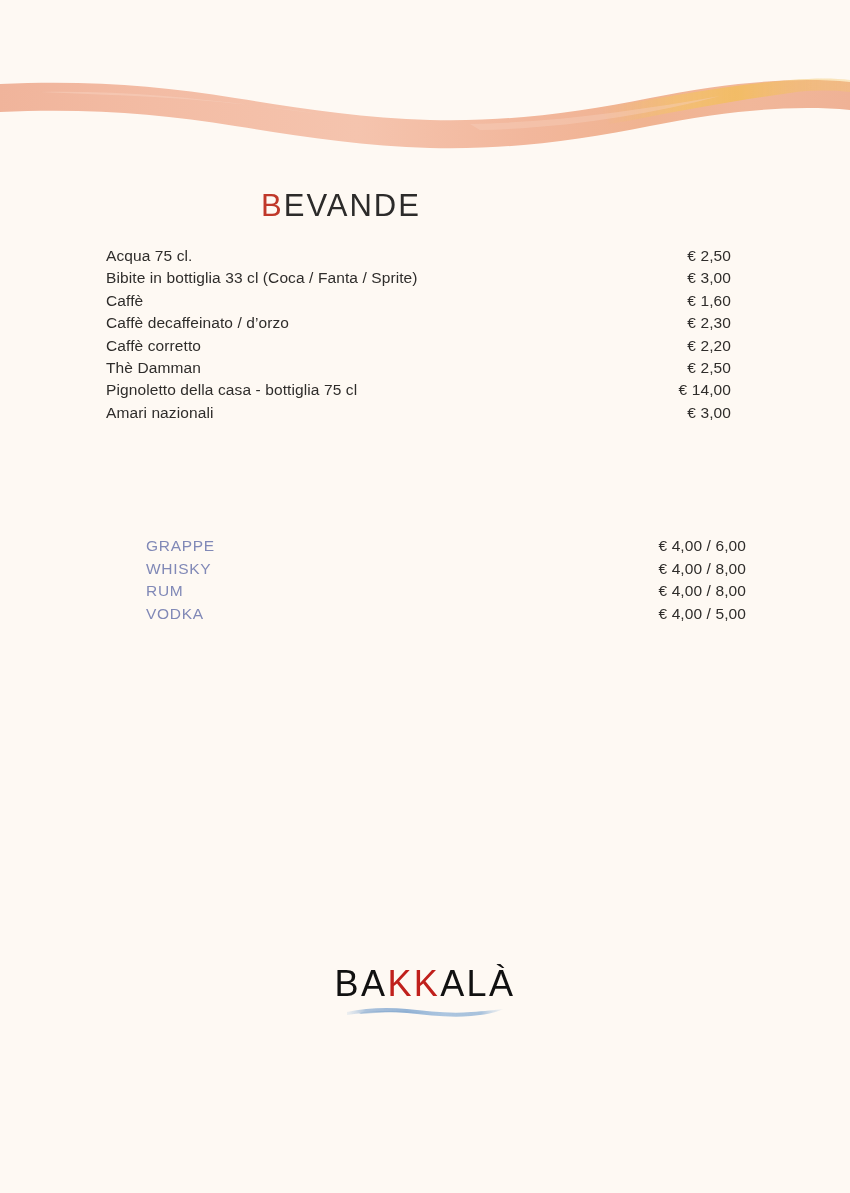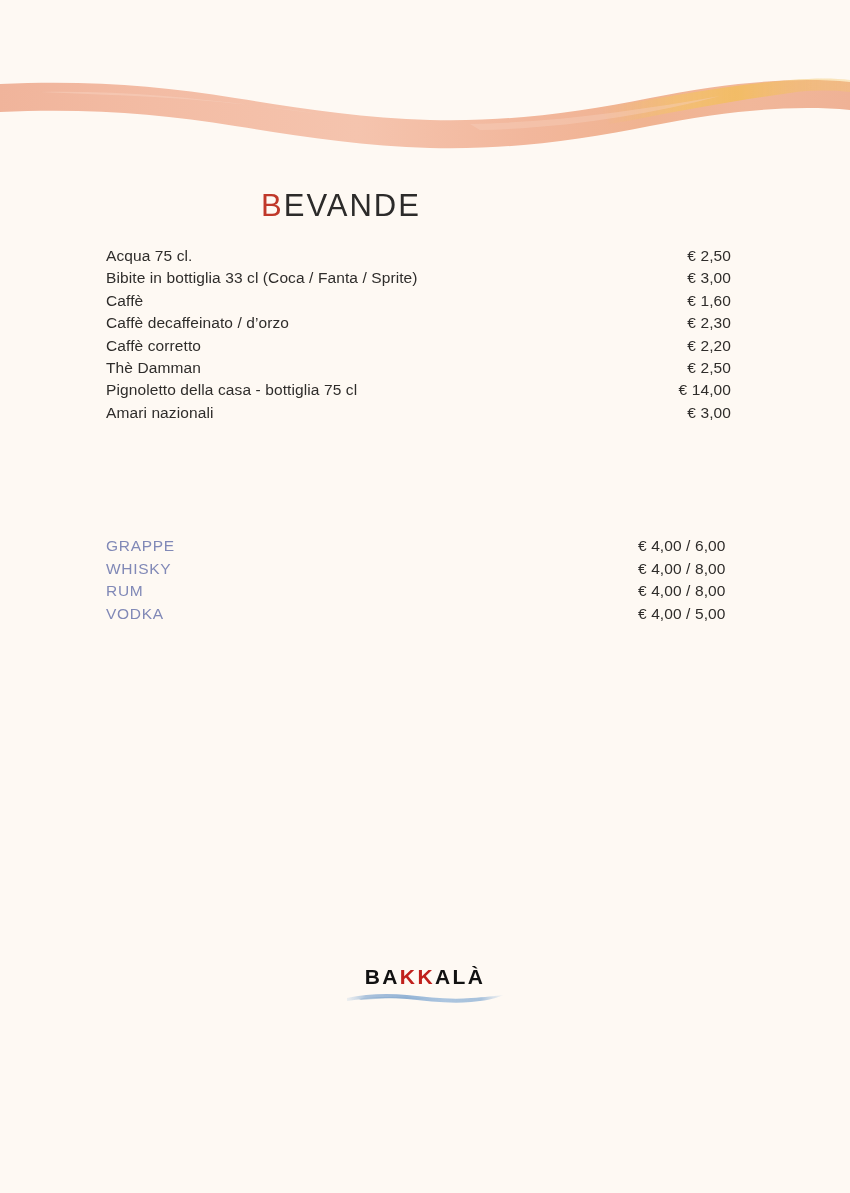--- a/index.html
+++ b/index.html
@@ -84,41 +84,42 @@
     display: flex;
     align-items: baseline;
     height: 22.6px;
   }
   .srow .sname {
     width: 532px;
     font-size: 15.5px;
     color: #8189B7;
     letter-spacing: 0.7px;
     white-space: nowrap;
+    margin-left: 40px;
   }
   .srow .sprice {
     font-size: 15.5px;
     color: #2F2D2B;
     letter-spacing: 0.1px;
     white-space: nowrap;
   }
 
   
   .logo {
     position: absolute;
     top: 966px;
     left: 0;
     width: 850px;
     text-align: center;
   }
   .logo-text {
-    font-size: 21px;
+    font-size: 36px;
     letter-spacing: 2.4px;
     color: #111111;
-    font-weight: 700;
+    font-weight: 400;
     display: inline-block;
     line-height: 1;
   }
   .logo-text .accent {
     color: #C0201C;
   }
   .logo-underline {
     display: block;
     margin: 0 auto;
     margin-top: 2px;

